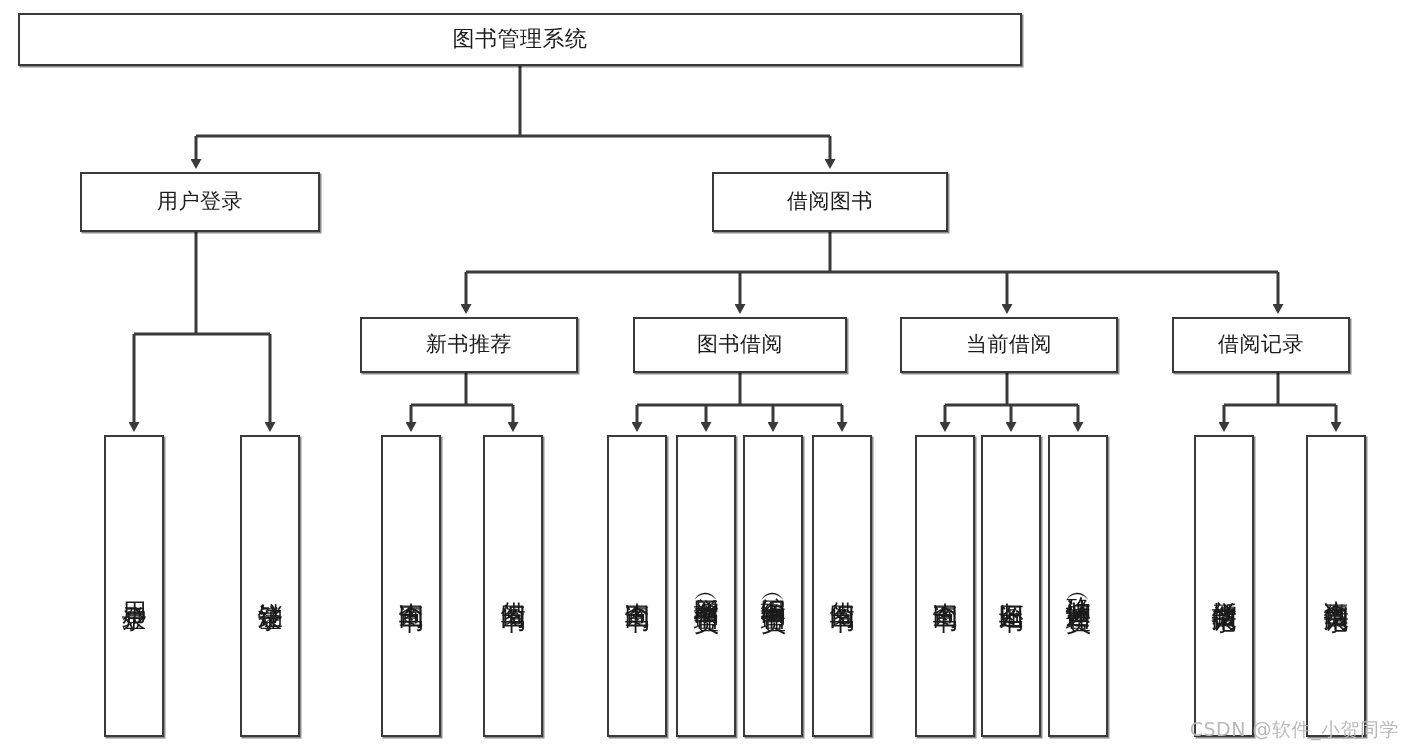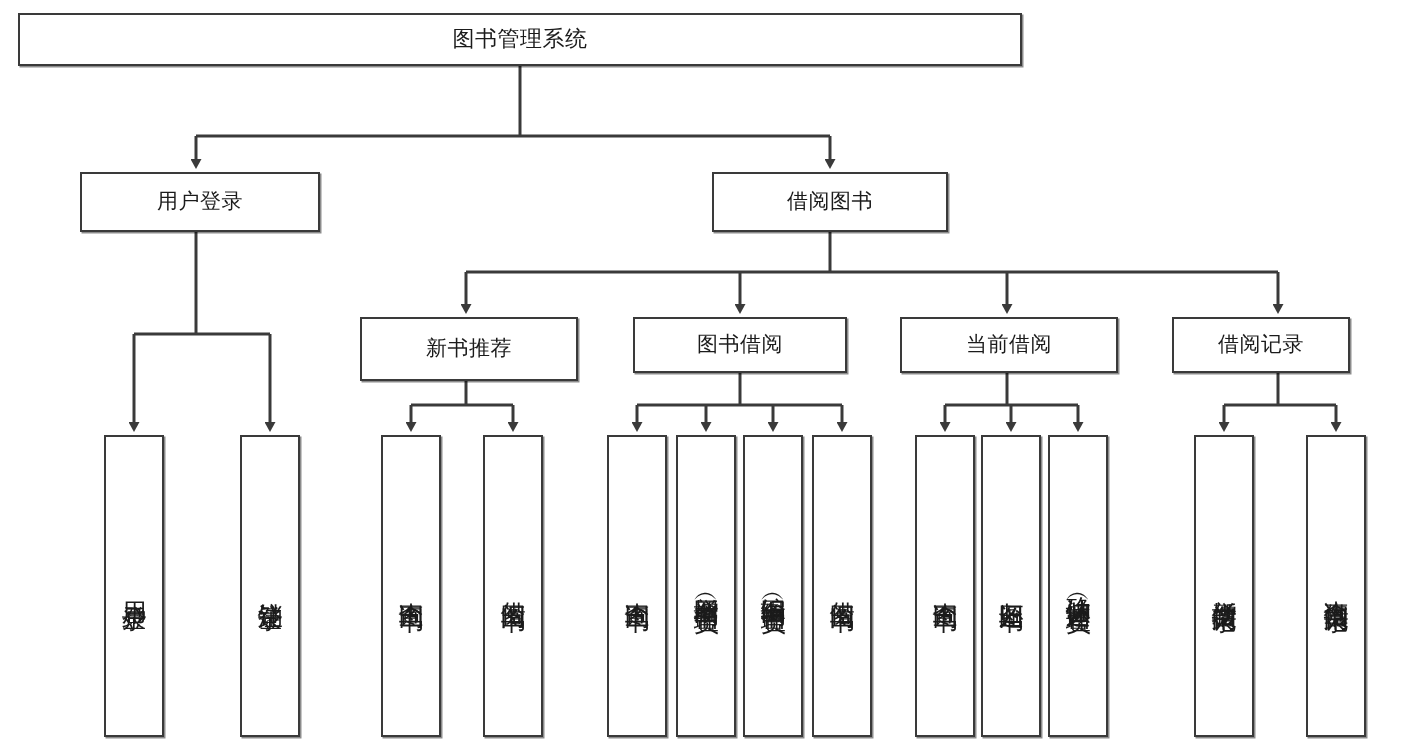--- a/index.html
+++ b/index.html
@@ -137,21 +137,21 @@
     <span class="label">图书管理系统</span>
   </div>
 
   <div class="node horiz" style="left:80px; top:172px; width:240px; height:60px;">
     <span class="label">用户登录</span>
   </div>
   <div class="node horiz" style="left:712px; top:172px; width:236px; height:60px;">
     <span class="label">借阅图书</span>
   </div>
 
-  <div class="node horiz" style="left:360px; top:317px; width:218px; height:64px;">
+  <div class="node horiz" style="left:360px; top:317px; width:218px; height:56px;">
     <span class="label">新书推荐</span>
   </div>
   <div class="node horiz" style="left:633px; top:317px; width:214px; height:56px;justify-content:center;">
     <span class="label">图书借阅</span>
   </div>
   <div class="node horiz" style="left:900px; top:317px; width:218px; height:56px;justify-content:center;">
     <span class="label">当前借阅</span>
   </div>
   <div class="node horiz" style="left:1172px; top:317px; width:178px; height:56px;">
     <span class="label">借阅记录</span>
@@ -194,14 +194,15 @@
     <span class="label">确认归还（管理员）</span>
   </div>
 
   <div class="node vert" style="left:1194px; top:435px; width:60px; height:302px;">
     <span class="label">新增借阅记录</span>
   </div>
   <div class="node vert" style="left:1306px; top:435px; width:60px; height:302px;">
     <span class="label">查询借阅记录</span>
   </div>
 
+  <div class="watermark">CSDN @软件_小贺同学</div>
 
 </div>
 
 </body></html>

